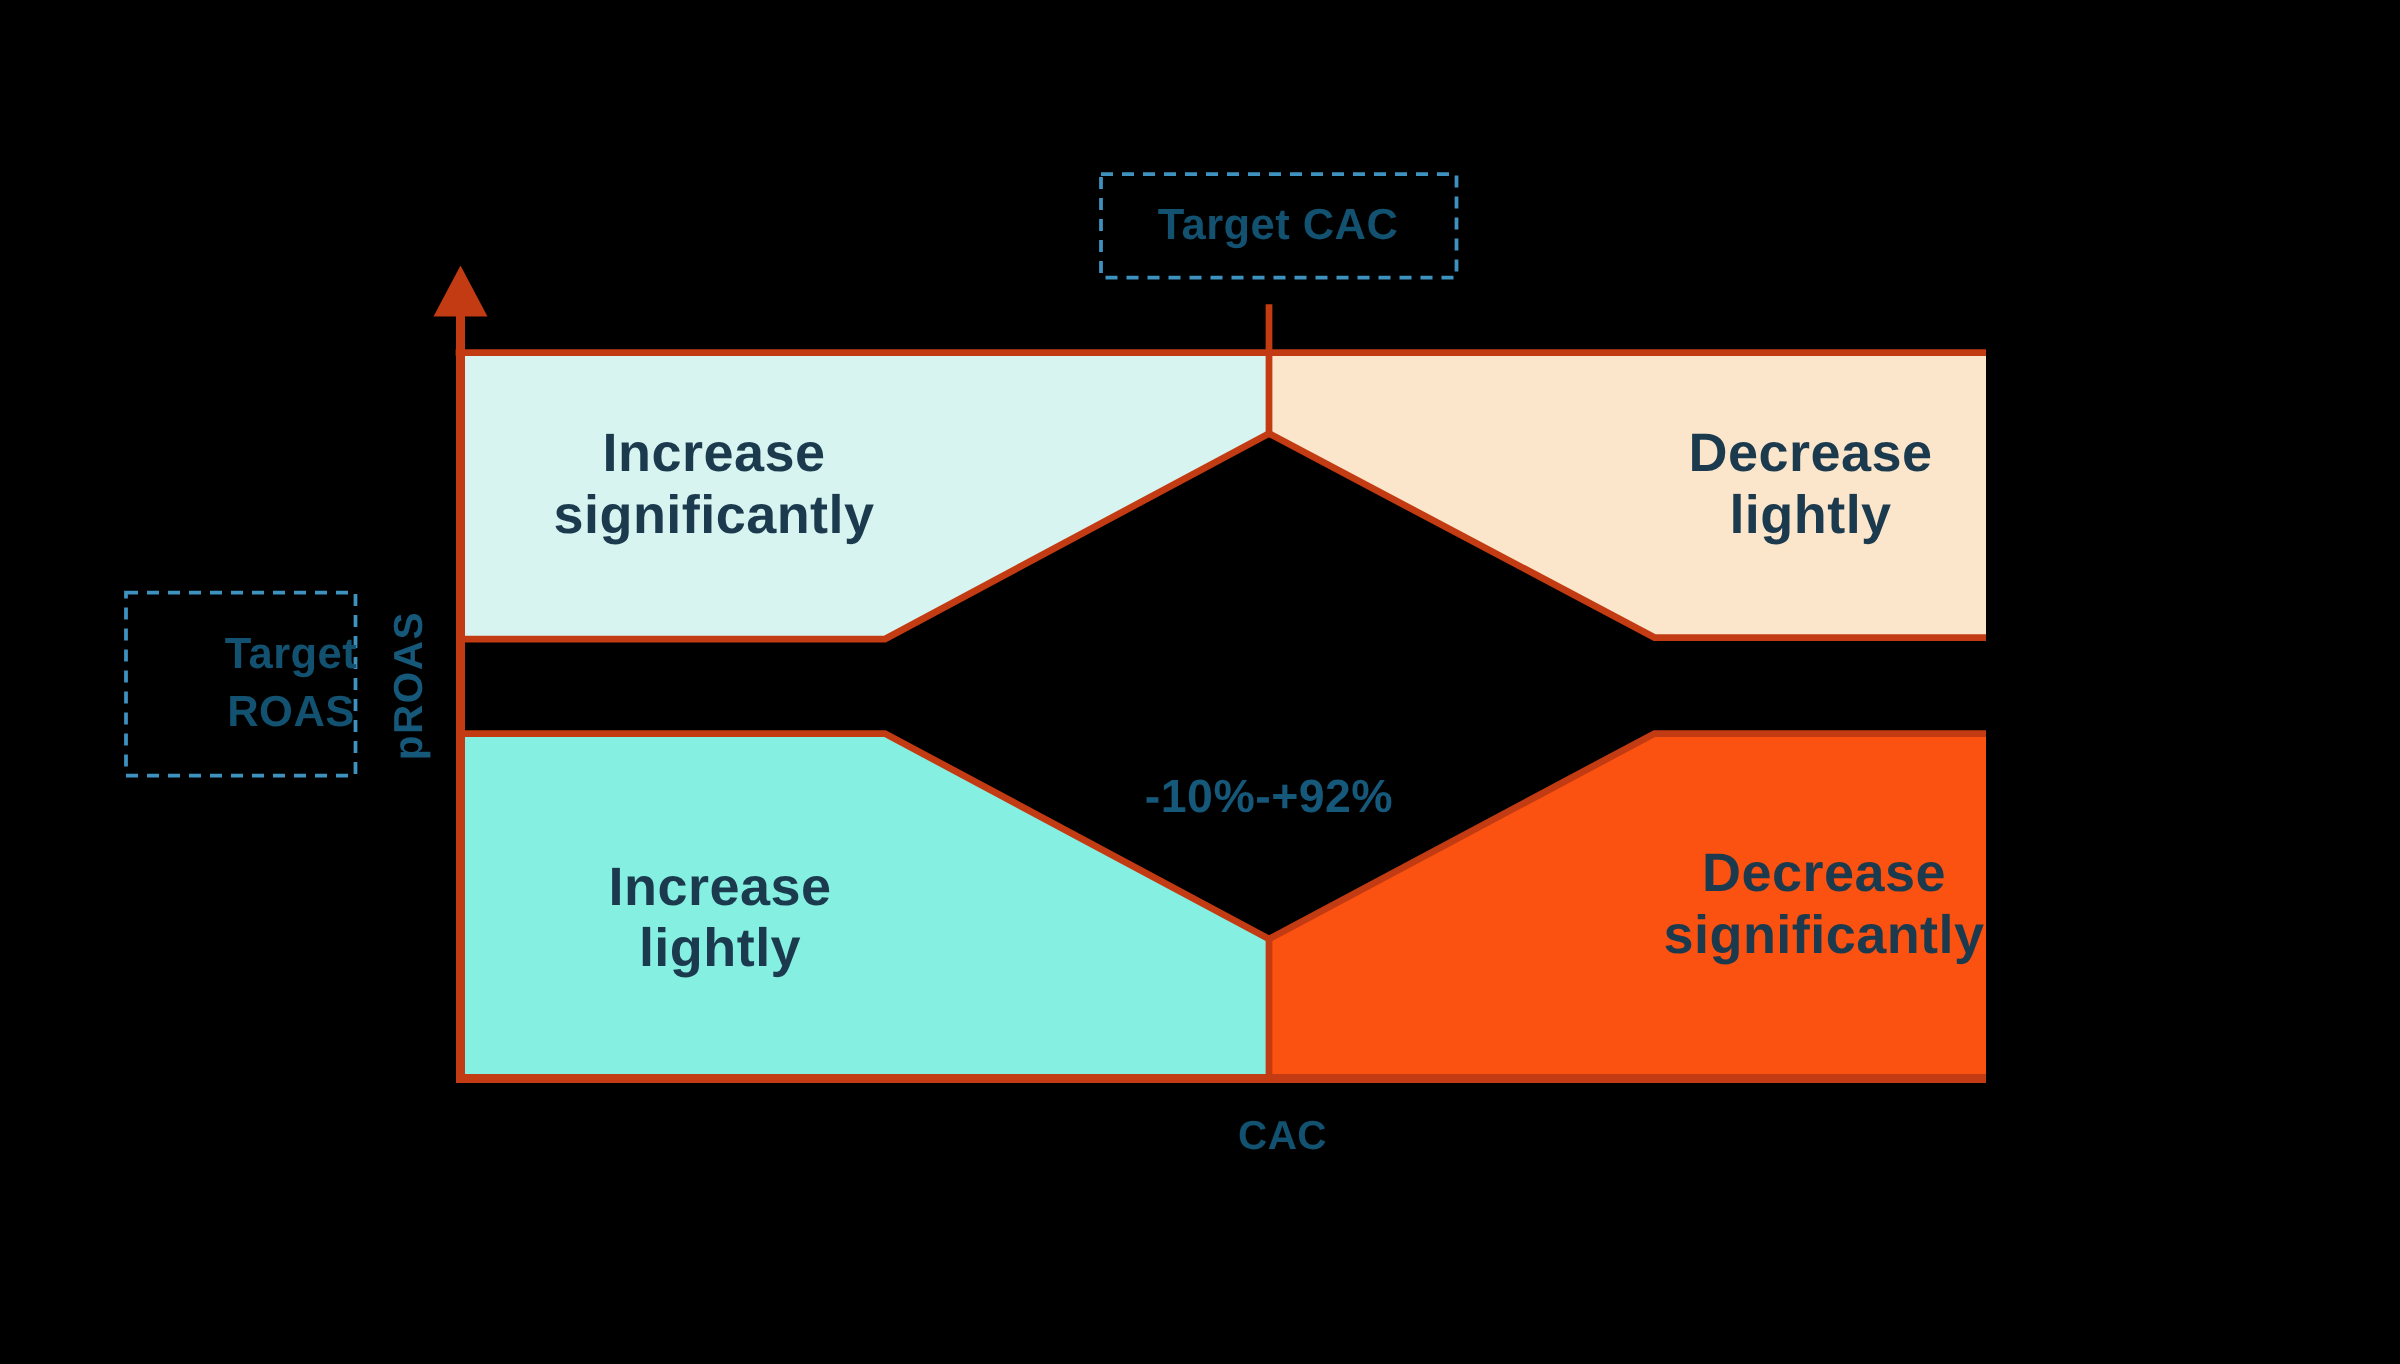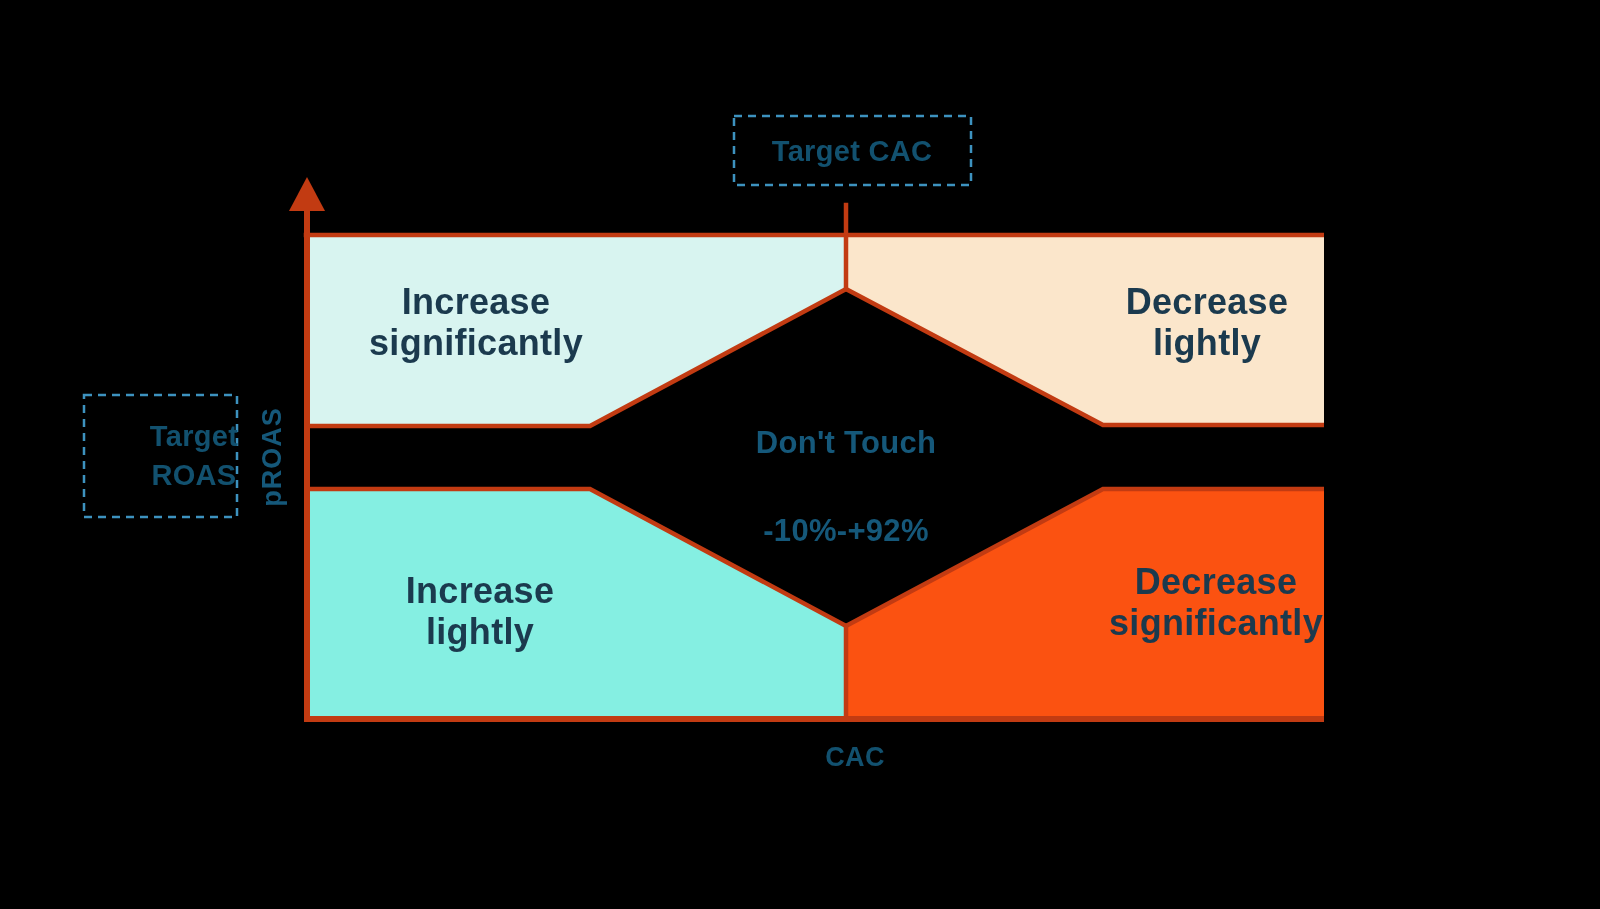--- a/index.html
+++ b/index.html
@@ -80,17 +80,17 @@
   <div class="lbl lbl-quadrant" style="left:1207px;top:322px;">Decrease
 lightly</div>
 
   <div class="lbl lbl-quadrant" style="left:480px;top:611px;">Increase
 lightly</div>
 
   <div class="lbl lbl-quadrant" style="left:1216px;top:602px;">Decrease
 significantly</div>
 
   <div class="lbl lbl-center" style="left:846px;top:465px;">
-    <span>Don't Touch</span><br>
+    <br>
     <span>-10%-+92%</span>
   </div>
 
 </div>
 
 </body></html>

